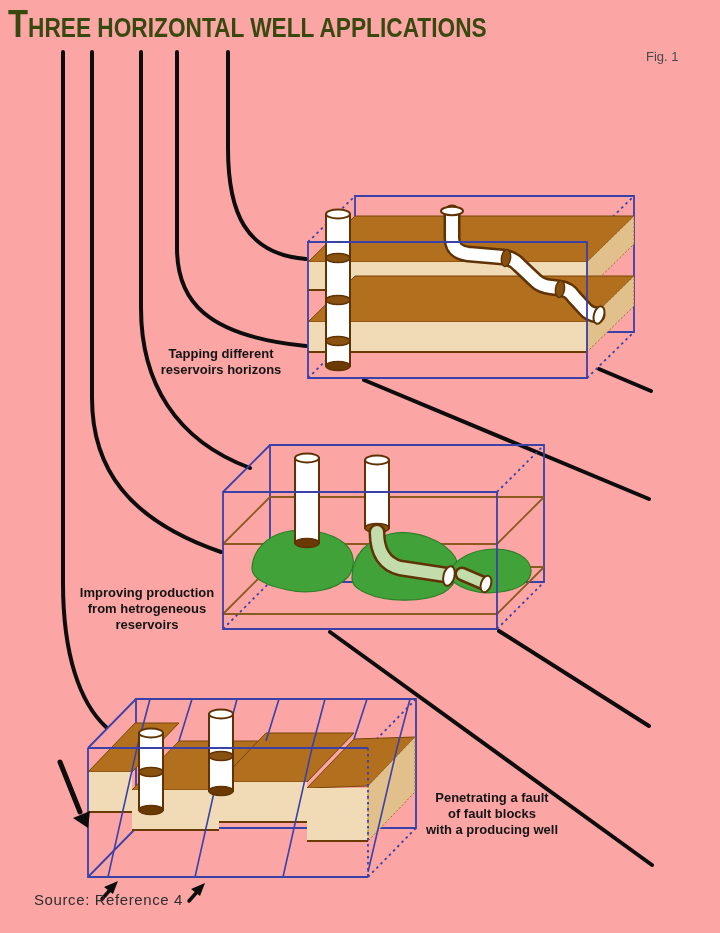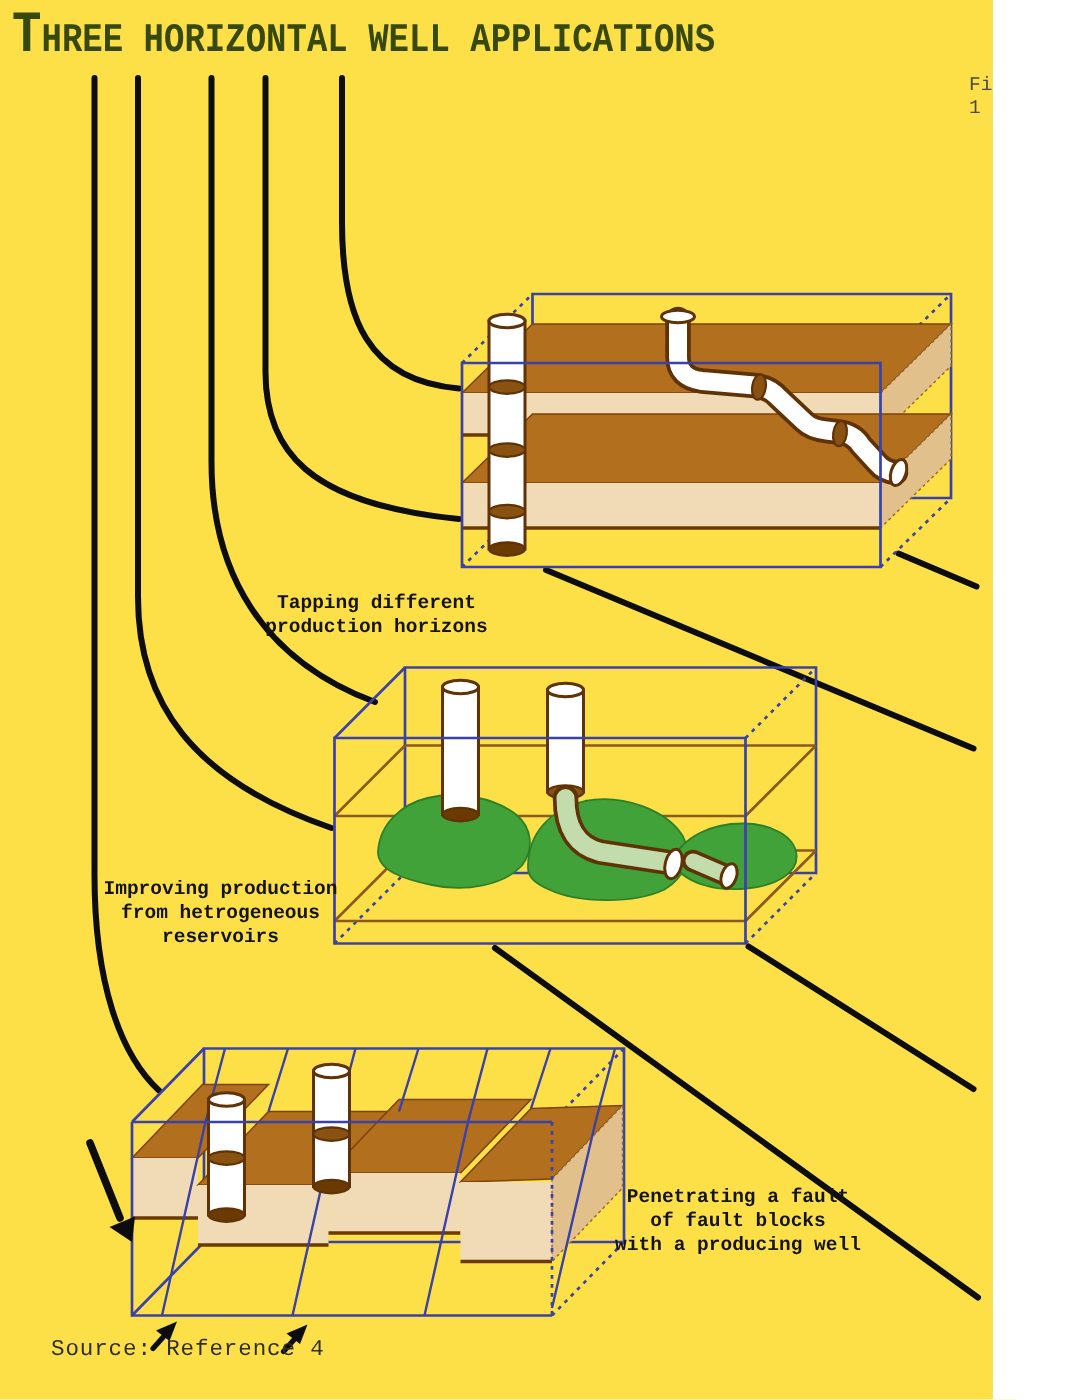--- a/index.html
+++ b/index.html
@@ -1,32 +1,32 @@
 <!DOCTYPE html>
 <html style="--c-title_green: #37490f; --c-box_outline_blue: #3a41a8; --c-horizon_brown: #b26f1e; --c-horizon_tan: #f0dbb6; --c-reservoir_green: #41a23a; --c-well_path_black: #0d0d0d; --c-pipe_outline_brown: #5f3305;"><head>
 <meta charset="utf-8">
 <style>
   html,body{margin:0;padding:0;background:#ffffff;}
   .stage{
-    position:relative;width:662px;height:933px;overflow:hidden;
-    background:#fde047;font-family:Liberation Mono, monospace;
+    position:relative;width:720px;height:933px;overflow:hidden;
+    background:#fca5a5;font-family:Liberation Sans, sans-serif;
   }
   .art{position:absolute;left:0;top:0;}
   .title{
     position:absolute;left:8px;top:2px;white-space:nowrap;
     font-weight:bold;font-size:27px;color:var(--c-title_green,#37490f);
     transform:scaleX(.84);transform-origin:0 0;letter-spacing:0;
   }
   .title::first-letter{font-size:39px;}
   .fig-label{position:absolute;left:646px;top:23px;font-size:13px;color:#4a4a4a;margin-top:26px;}
   .caption{
     position:absolute;text-align:center;font-weight:bold;color:#141414;
     font-size:13px;line-height:16px;letter-spacing:0;
   }
-  .cap-tapping{left:166px;top:346px;width:170px;margin-top:48px;}
+  .cap-tapping{left:136px;top:346px;width:170px;}
   .cap-hetero{left:60px;top:585px;width:174px;}
   .cap-fault{left:404px;top:790px;width:176px;}
   .source-note{position:absolute;left:34px;top:891px;font-size:15px;color:#2e2e2e;letter-spacing:.6px;}
 
   
   .well{fill:none;stroke:var(--c-well_path_black,#0d0d0d);stroke-width:4;stroke-linecap:round;}
   .edge{fill:none;stroke:var(--c-box_outline_blue,#3a41a8);stroke-width:1.8;}
   .edge-hid{fill:none;stroke:var(--c-box_outline_blue,#3a41a8);stroke-width:1.8;stroke-dasharray:2.5 3.5;}
   .fault{fill:none;stroke:var(--c-box_outline_blue,#3a41a8);stroke-width:1.6;}
   .htop{fill:var(--c-horizon_brown,#b26f1e);stroke:#7a4408;stroke-width:1;}
@@ -207,21 +207,21 @@
         <polygon class="arrow" points="205,883 200,896 191,889"></polygon>
       </g>
     </g>
   </svg>
 
   <div class="title">THREE HORIZONTAL WELL APPLICATIONS</div>
   <div class="fig-label">Fig. 1</div>
 
   <div class="caption cap-tapping">
     <div>Tapping different</div>
-    <div>production horizons</div>
+    <div>reservoirs horizons</div>
   </div>
 
   <div class="caption cap-hetero">
     <div>Improving production</div>
     <div>from hetrogeneous</div>
     <div>reservoirs</div>
   </div>
 
   <div class="caption cap-fault">
     <div>Penetrating a fault</div>

